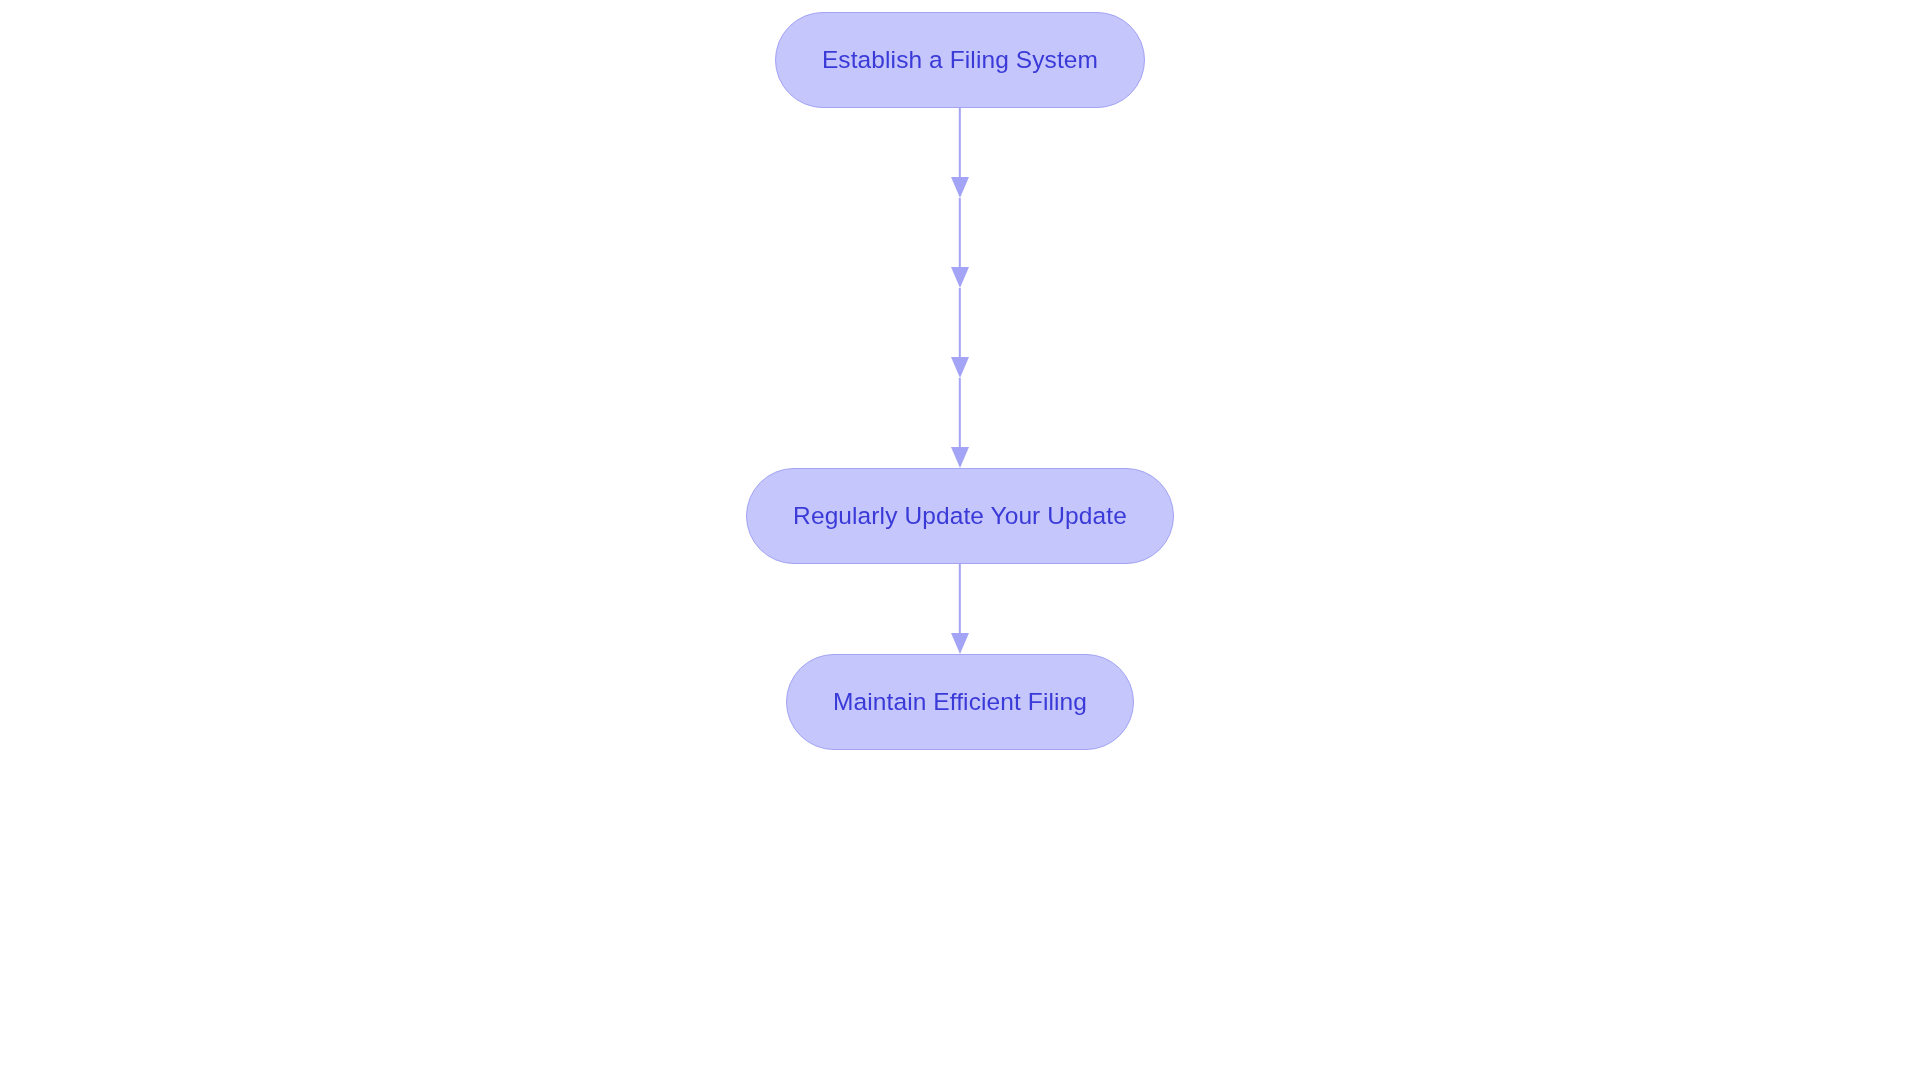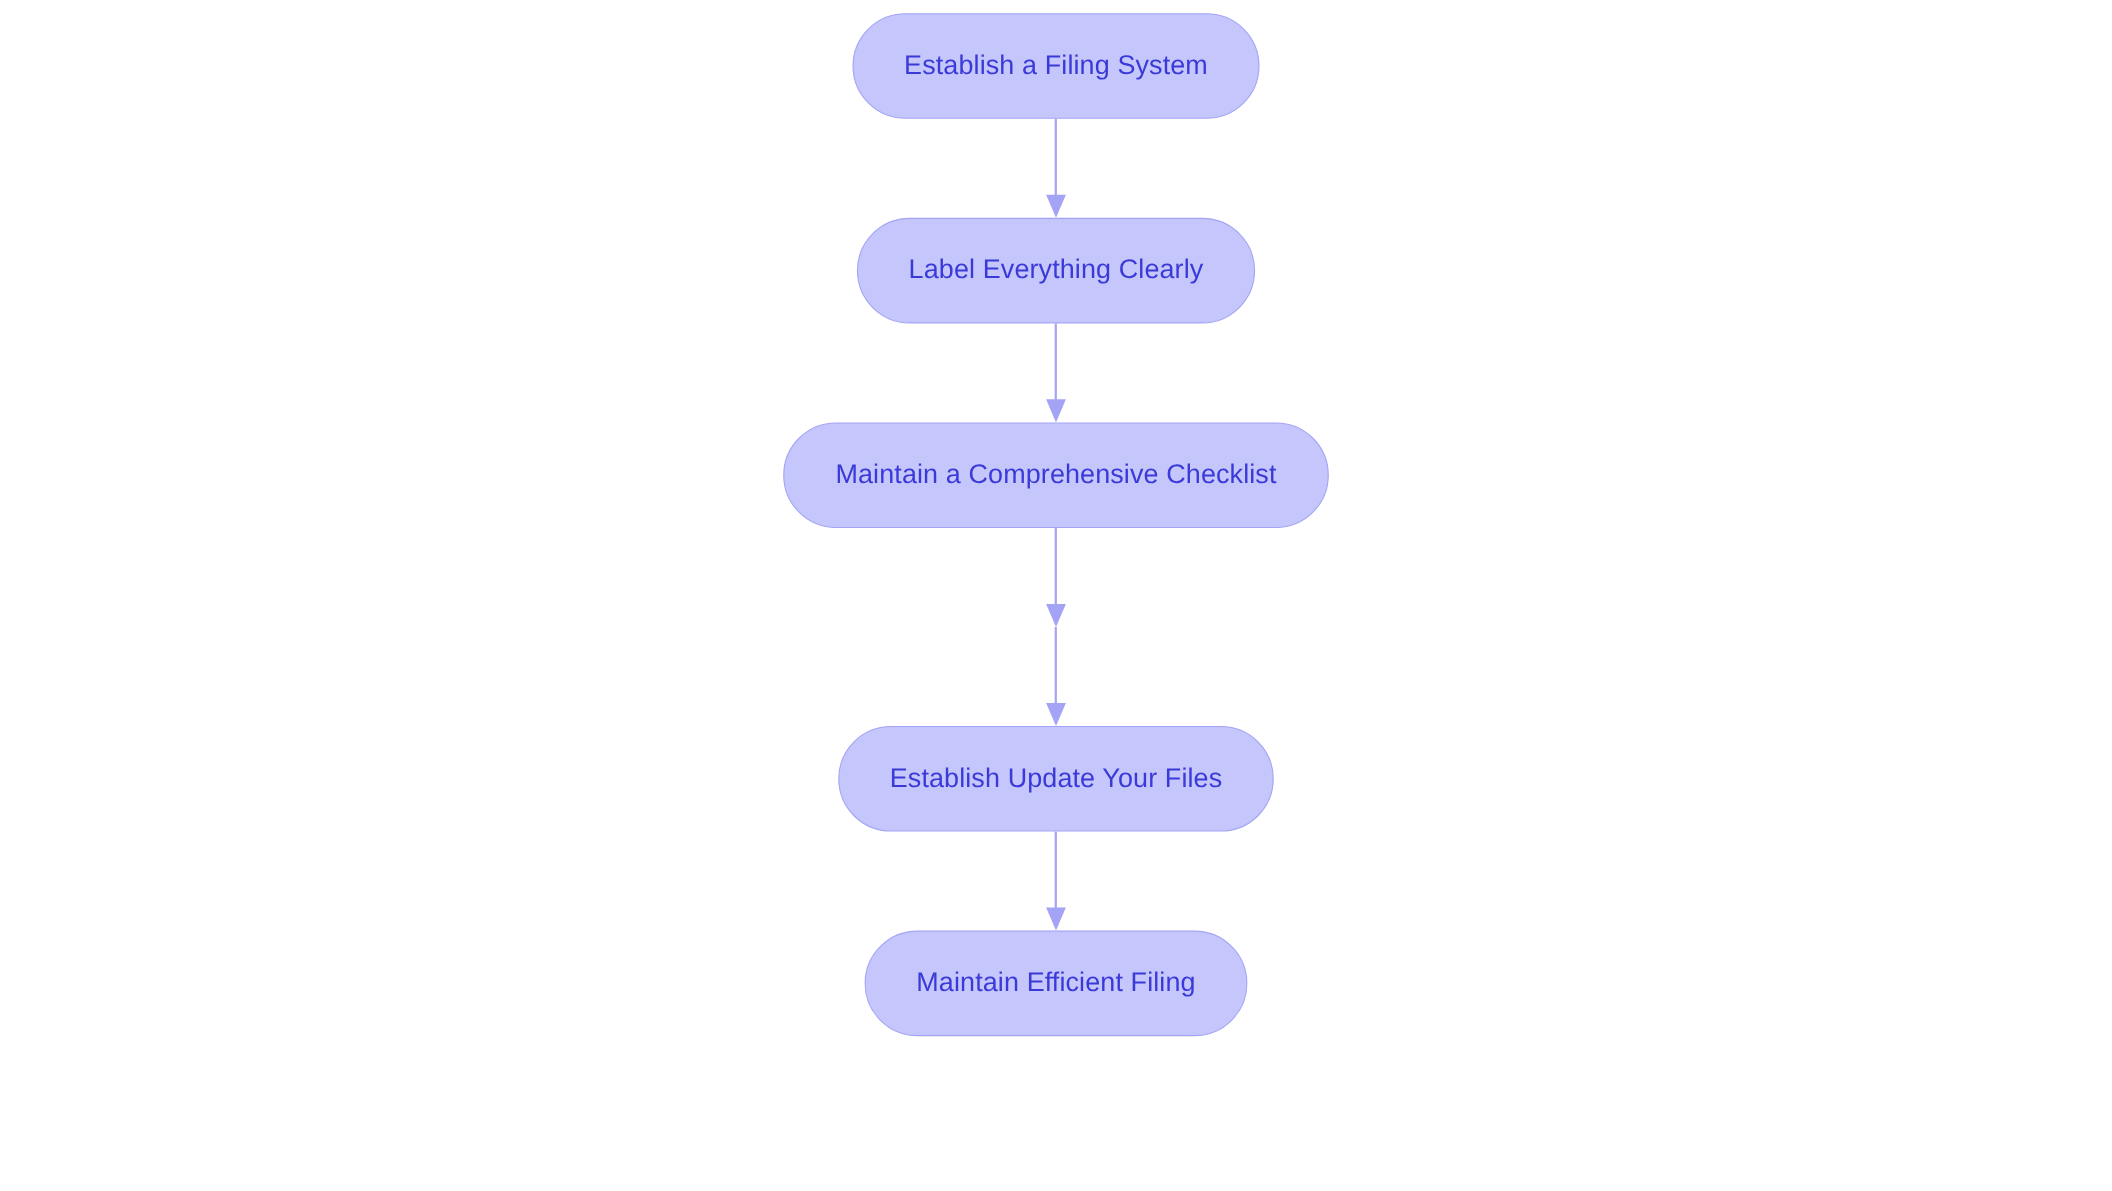--- a/index.html
+++ b/index.html
@@ -88,46 +88,40 @@
 
     <div class="node">
       <span>Establish a Filing System</span>
     </div>
 
     <div class="connector">
       <div class="stem"></div>
       <div class="head"></div>
     </div>
 
-    <div class="node">
-      <span>Label Everything Clearly</span>
-    </div>
 
     <div class="connector">
       <div class="stem"></div>
       <div class="head"></div>
     </div>
 
-    <div class="node">
-      <span>Maintain a Comprehensive Checklist</span>
-    </div>
 
     <div class="connector">
       <div class="stem"></div>
       <div class="head"></div>
     </div>
 
 
     <div class="connector">
       <div class="stem"></div>
       <div class="head"></div>
     </div>
 
     <div class="node">
-      <span>Establish Update Your Files</span>
+      <span>Regularly Update Your Update</span>
     </div>
 
     <div class="connector">
       <div class="stem"></div>
       <div class="head"></div>
     </div>
 
     <div class="node">
       <span>Maintain Efficient Filing</span>
     </div>

